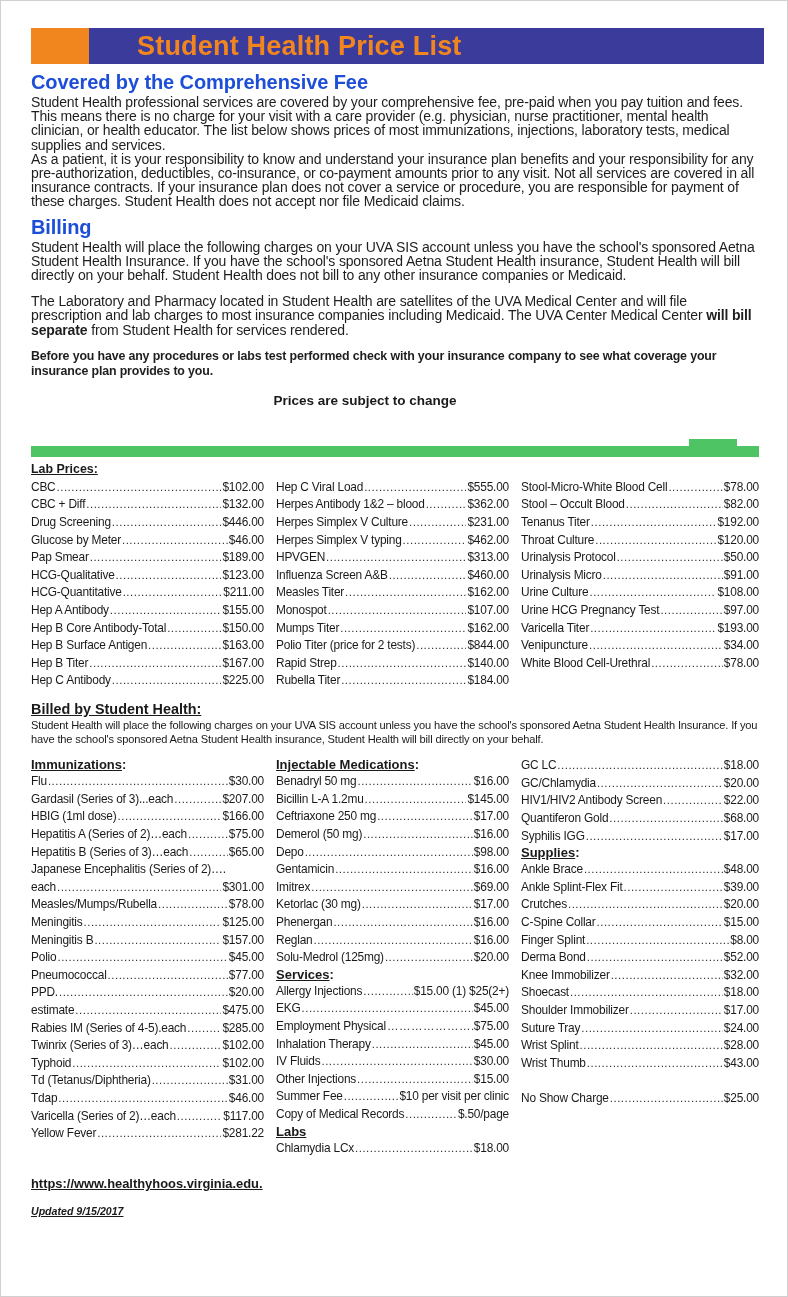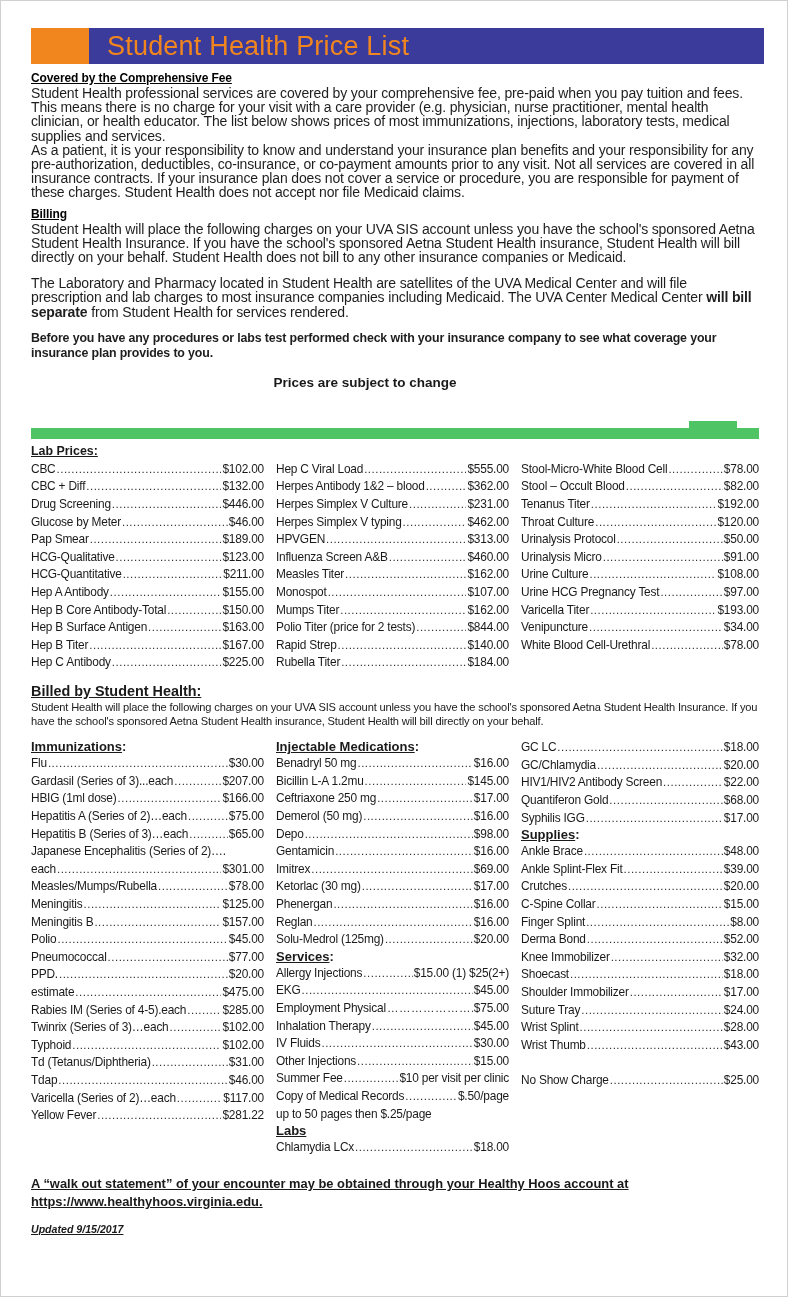--- a/index.html
+++ b/index.html
@@ -40,35 +40,35 @@
   }
   .banner-blue{
     flex:1 1 auto;
     background:#3B3B9B;
     display:flex;
     align-items:center;
     padding-left:18px;
   }
   .banner-title{
     font-size:27px;
-    font-weight:normal;
+    font-weight:bold;
     color:#F2861E;
     letter-spacing:0.2px;
     line-height:1;
     font-family:"Liberation Sans","DejaVu Sans",sans-serif;
+    margin-left:30px;
   }
 
   
   h2.sec{
-    font-size:12px;
+    font-size:20px;
     font-weight:bold;
     margin:7px 0 1px 0;
-    color:#000000;
+    color:#1d4ed8;
     letter-spacing:-0.1px;
-    text-decoration:underline;
   }
   p.body{
     font-size:14px;
     line-height:14.2px;
     margin:0 0 0 0;
     color:#1e1e1e;
     letter-spacing:-0.15px;
   }
   p.gap{margin-top:12px;}
   p.bold{font-weight:bold;font-size:12.4px;line-height:15.5px;}
@@ -617,23 +617,20 @@
             <div class="row">
               <span class="nm">Summer Fee </span>
               <span class="dots">..........................................................................................</span>
               <span class="pr">$10 per visit per clinic</span>
             </div>
             <div class="row">
               <span class="nm">Copy of Medical Records</span>
               <span class="dots">..........................................................................................</span>
               <span class="pr">$.50/page</span>
             </div>
-            <div class="row nodots">
-              <span class="nm">up to 50 pages then $.25/page</span>
-            </div>
           </div>
         <div class="colhead" style="margin-top:0;"><u>Labs</u></div>
         <div id="labsl">
             <div class="row">
               <span class="nm">Chlamydia LCx</span>
               <span class="dots">..........................................................................................</span>
               <span class="pr">$18.00</span>
             </div>
           </div>
       </div>
@@ -734,19 +731,18 @@
             <div class="row">
               <span class="nm">No Show Charge</span>
               <span class="dots">..........................................................................................</span>
               <span class="pr">$25.00</span>
             </div>
           </div>
       </div>
     </div>
 
     <div class="footer">
-      <span class="footer-link">A “walk out statement” of your encounter may be obtained through your Healthy Hoos account at</span>
       <span class="footer-link">https://www.healthyhoos.virginia.edu.</span>
       <span class="updated">Updated 9/15/2017</span>
     </div>
 
   </div>
 </div>
 
 </body></html>

